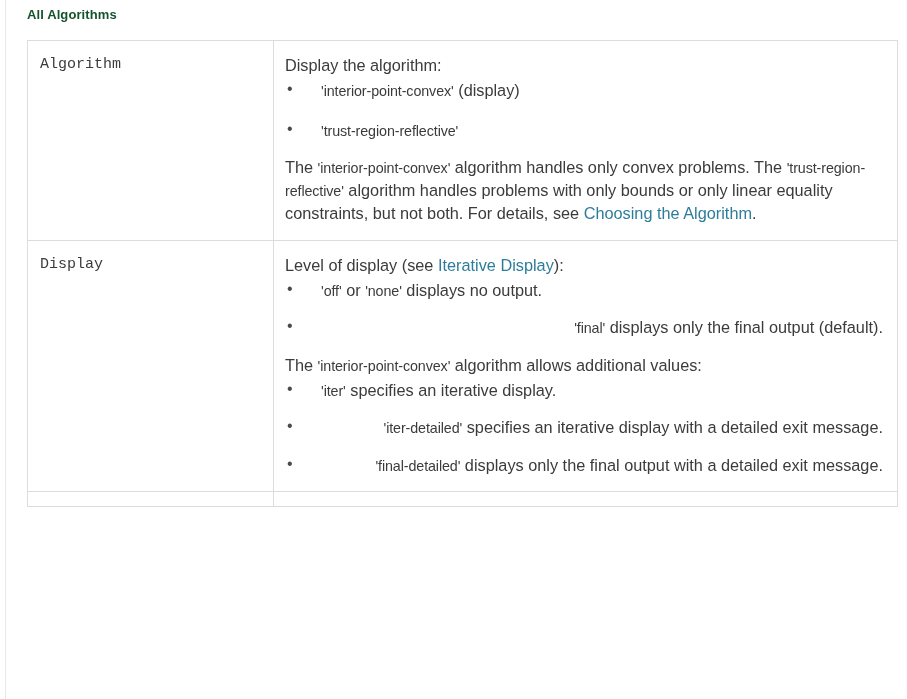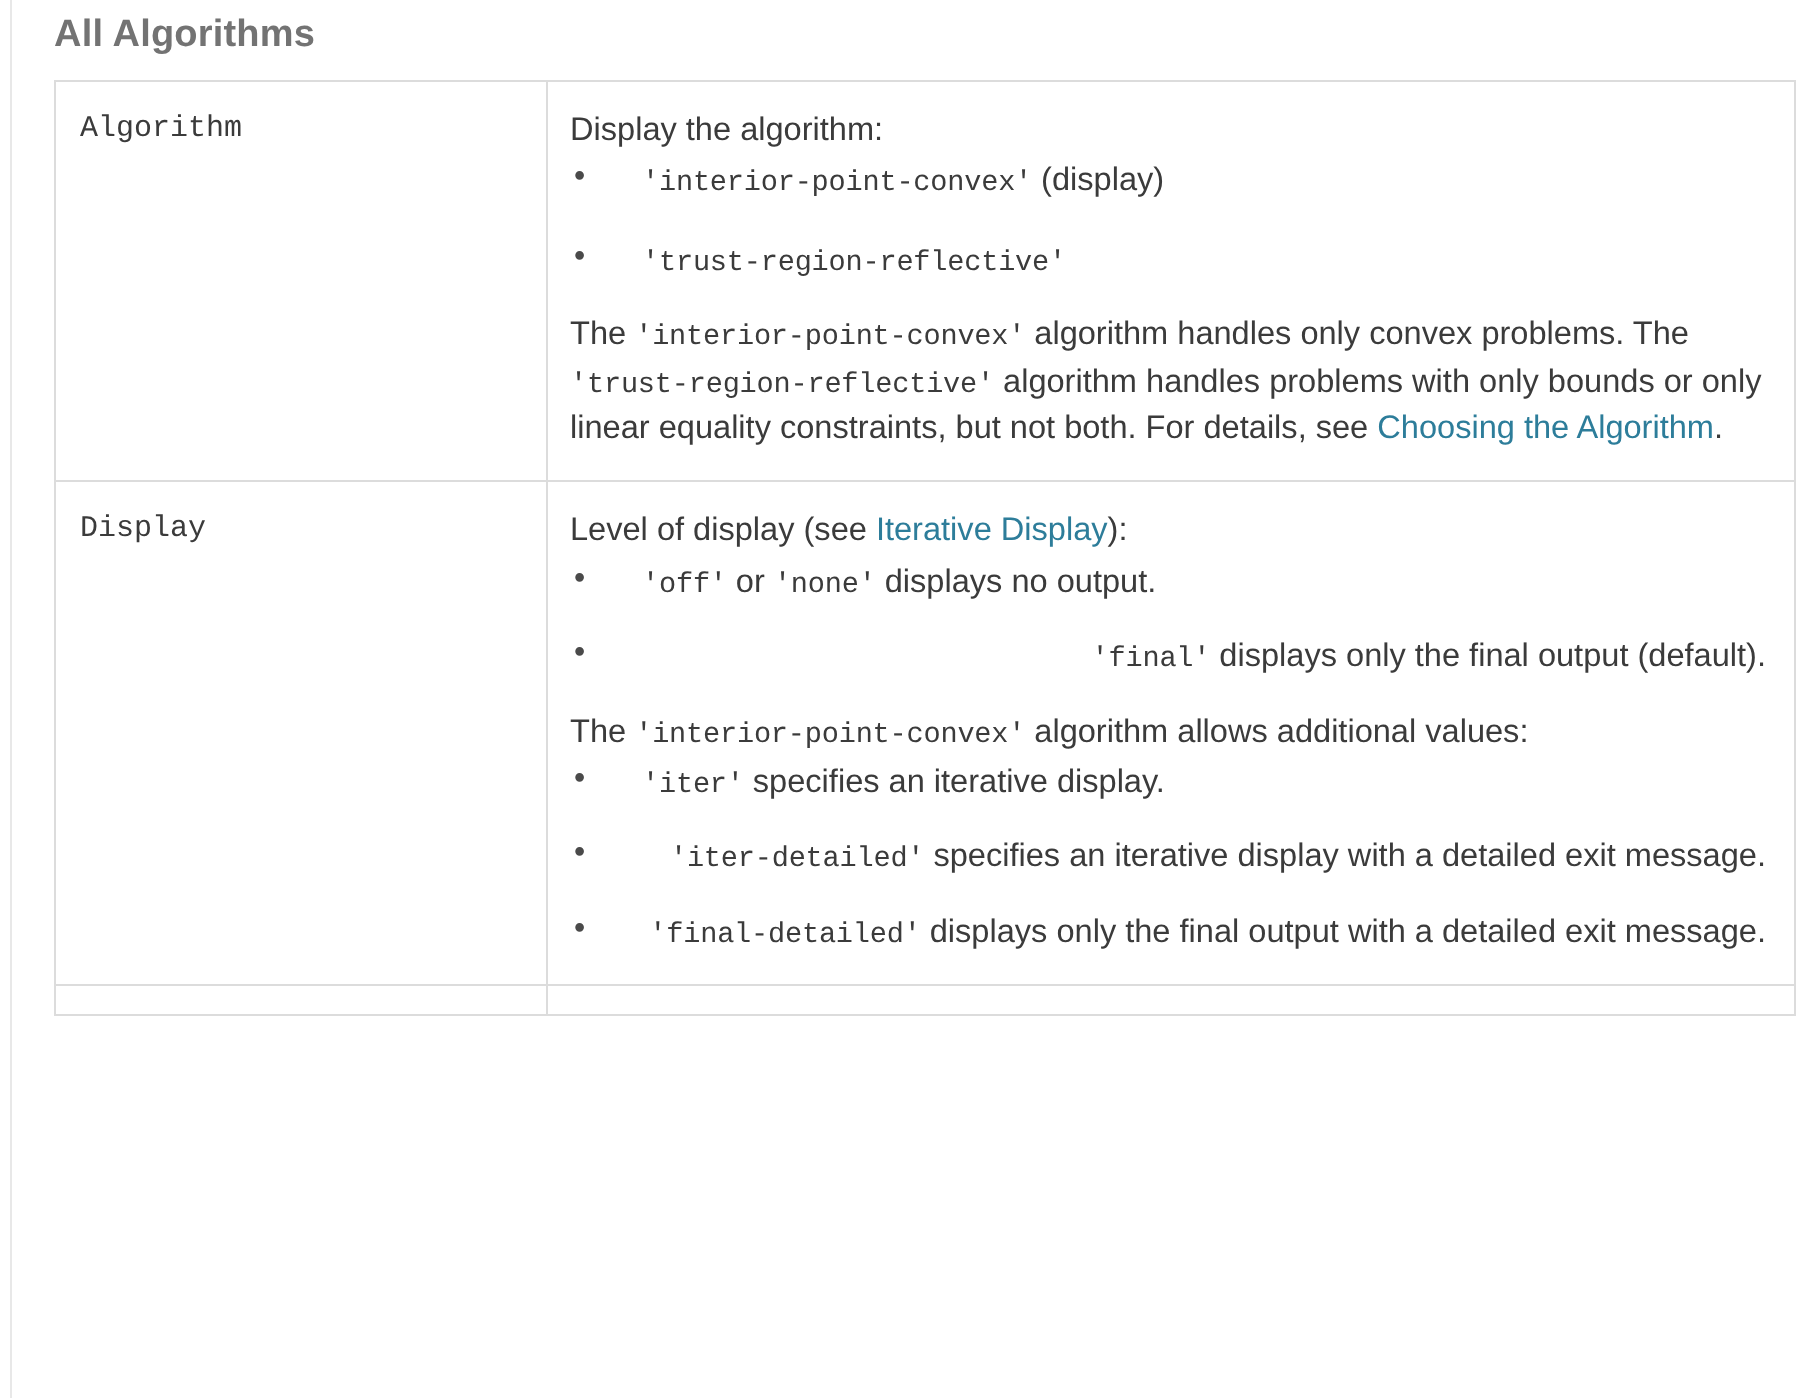--- a/index.html
+++ b/index.html
@@ -31,23 +31,23 @@
     left: 0;
     top: 0;
     width: 907px;
     height: 699px;
   }
 
   .section-title {
     position: absolute;
     left: 27px;
     top: 7px;
-    font-size: 19px;
+    font-size: 13px;
     font-weight: bold;
-    color: #737373;
+    color: #14532d;
     letter-spacing: 0.1px;
   }
 
   .opt-table {
     position: absolute;
     left: 27px;
     top: 40px;
     width: 870px;
     border-collapse: collapse;
     table-layout: fixed;
@@ -112,21 +112,21 @@
     top: -1px;
     font-size: 16px;
     color: #4a4a4a;
   }
   .bullets.tight li + li {
     margin-top: 14px;
     text-align: right;
   }
 
   code, .code {
-    font-family: Liberation Mono, monospace;
+    font-family: Liberation Sans, sans-serif;
     font-size: 14.3px;
     color: #3b3b3b;
     letter-spacing: -0.1px;
   }
 
   a.doclink {
     color: #2d7d9a;
     text-decoration: none;
   }
 

